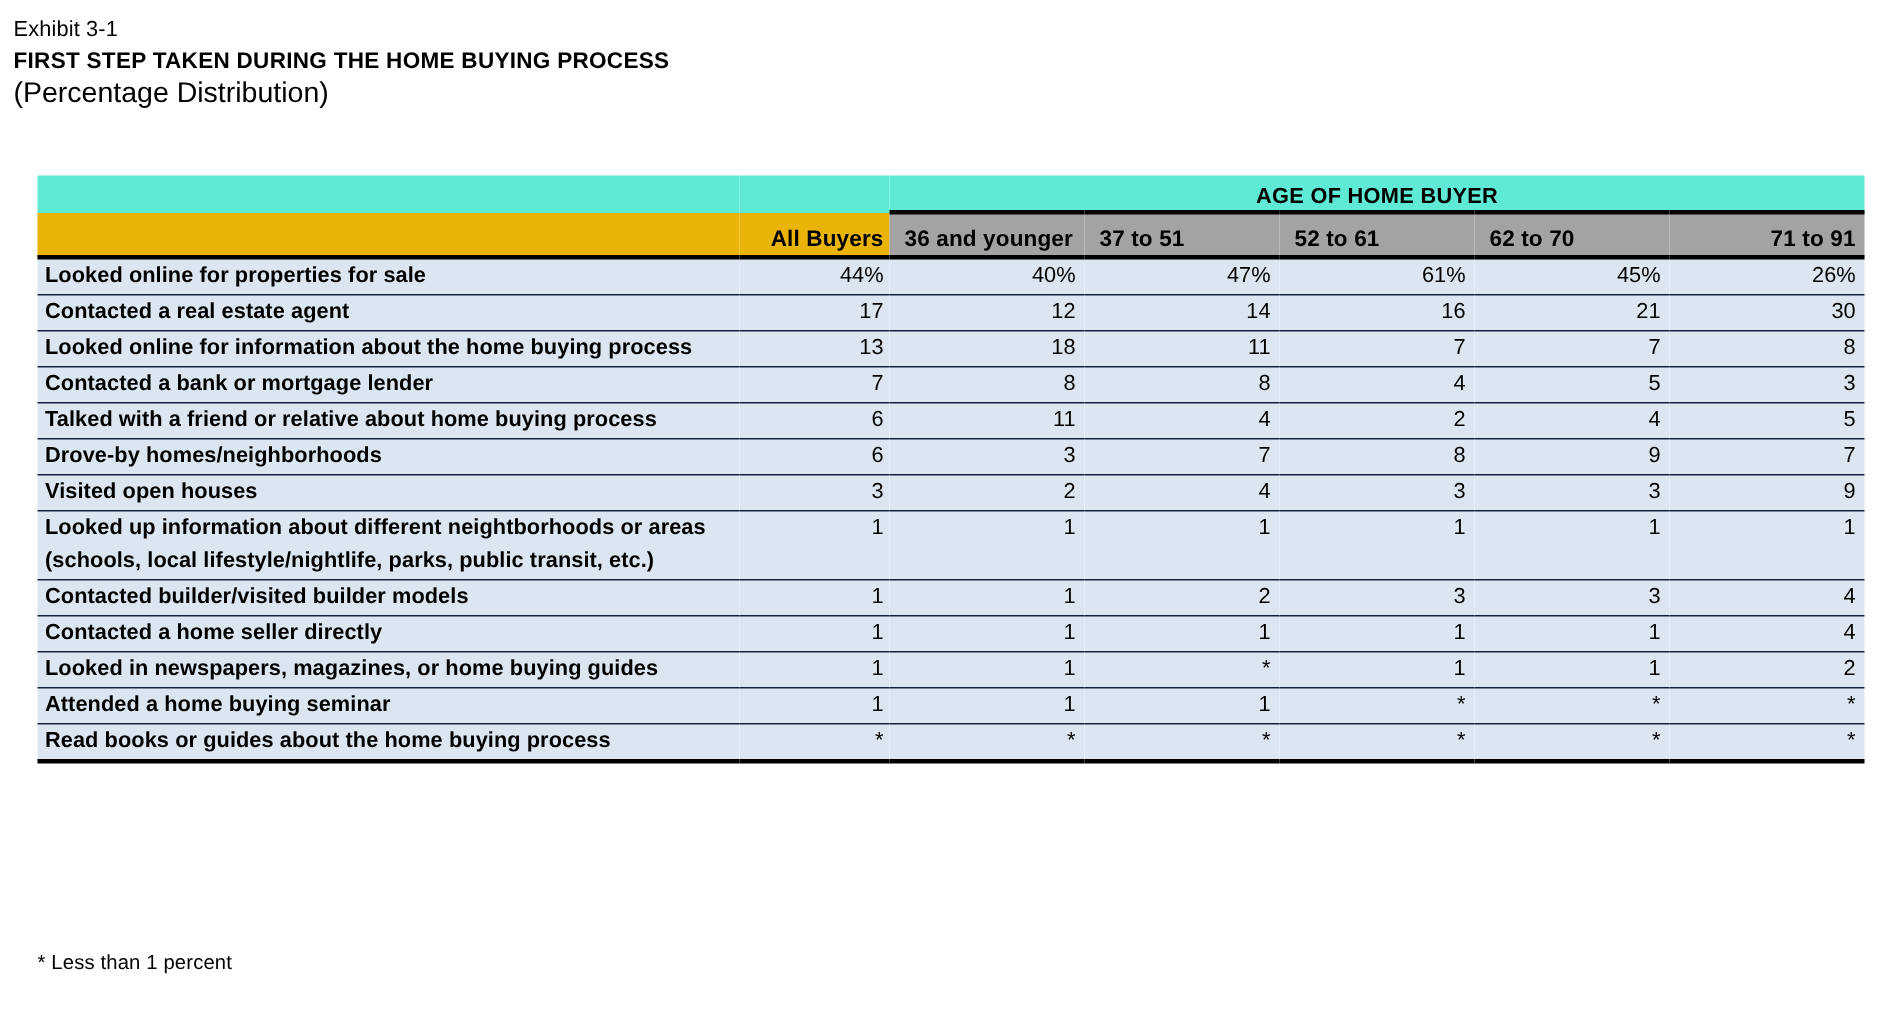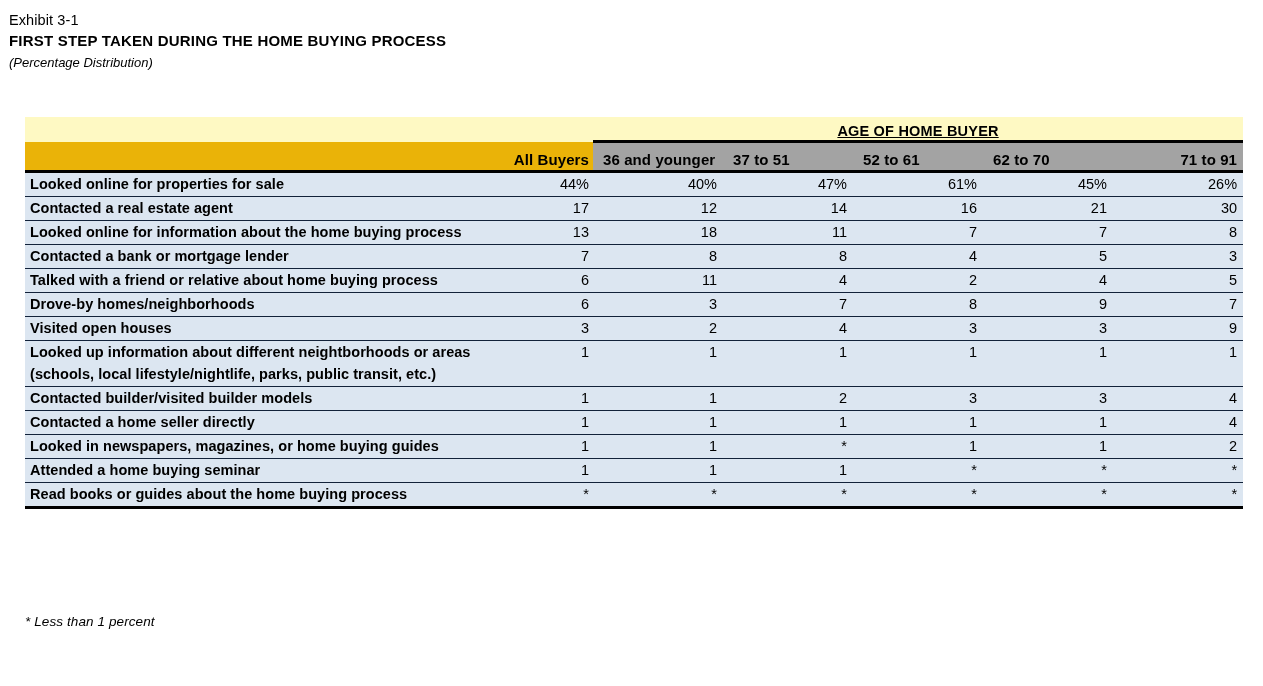--- a/index.html
+++ b/index.html
@@ -28,22 +28,21 @@
     line-height: 20px;
     letter-spacing: 0.1px;
   }
   .exhibit-title {
     font-size: 15px;
     font-weight: bold;
     line-height: 21px;
     letter-spacing: 0.2px;
   }
   .exhibit-subtitle {
-    font-size: 13px;
-    font-style: italic;
+    font-size: 19px;
     line-height: 20px;
     padding-top: 2px;
   }
 
   
   .table-wrap {
     position: absolute;
     left: 25px;
     top: 117px;
     width: 1218px;
@@ -57,24 +56,23 @@
   }
 
   col.c-label  { width: 468px; }
   col.c-allb   { width: 100px; }
   col.c-grp    { width: 130px; }
 
   
   .grouphead td {
     padding: 0;
     border: none;
-    background: #fef9c3;
+    background: #5eead4;
     height: 22px;
     vertical-align: bottom;
-    text-decoration: underline;
   }
   .grouphead .group-title {
     text-align: center;
     font-size: 14.5px;
     font-weight: bold;
     letter-spacing: 0.2px;
     padding-bottom: 1px;
   }
 
   
@@ -132,23 +130,22 @@
     white-space: nowrap;
   }
   tbody td.num.grp {
     padding-right: 6px;
   }
 
   
   .footnote {
     position: absolute;
     left: 25px;
-    top: 614px;
+    top: 634px;
     font-size: 13.5px;
-    font-style: italic;
     letter-spacing: 0.1px;
   }
 </style>
 </head>
 <body>
 
 <div class="heading">
   <div class="exhibit-id">Exhibit 3-1</div>
   <div class="exhibit-title">FIRST STEP TAKEN DURING THE HOME BUYING PROCESS</div>
   <div class="exhibit-subtitle">(Percentage Distribution)</div>

